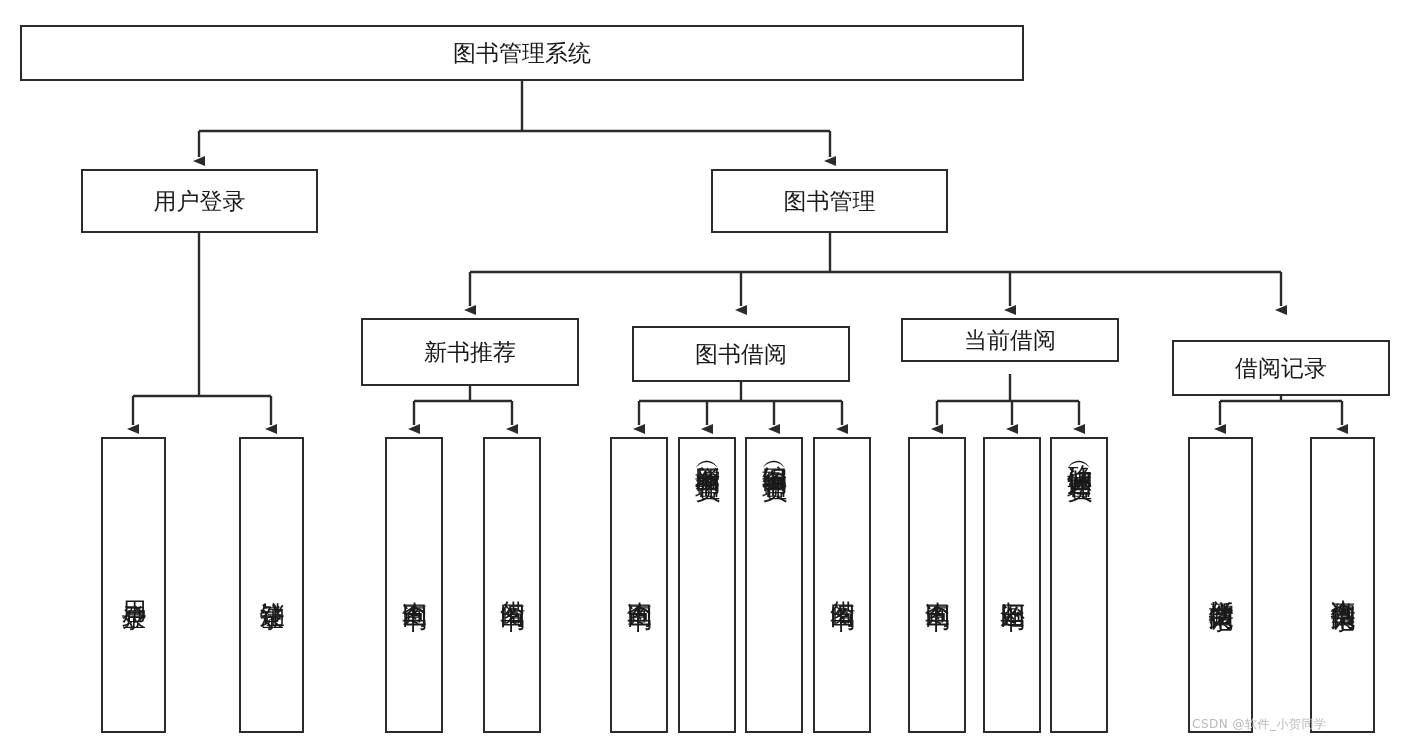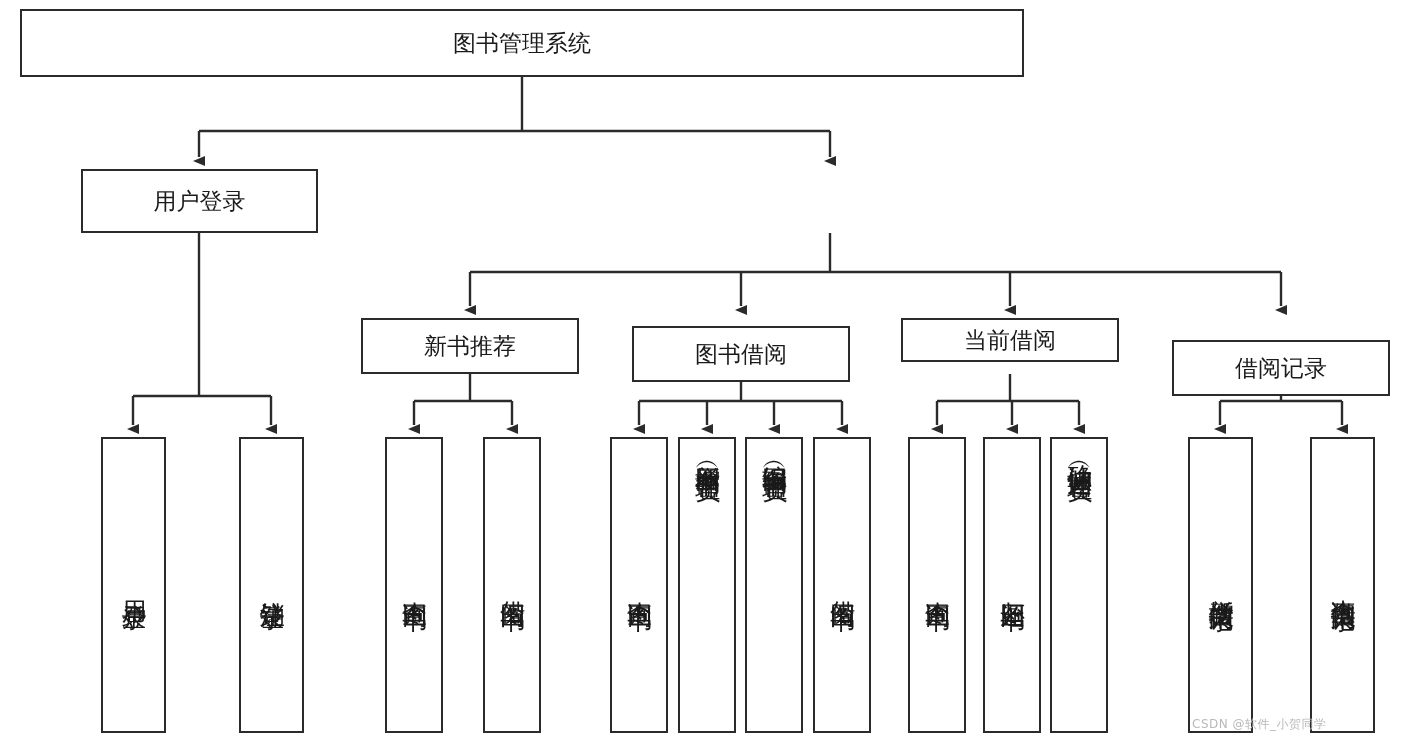--- a/index.html
+++ b/index.html
@@ -125,30 +125,33 @@
     </g>
 
     <g stroke="#2b2b2b" stroke-width="2.4" fill="none">
       <path d="M1281,374 L1281,401"></path>
       <path d="M1220,401 L1342,401"></path>
       <path d="M1220,401 L1220,425" marker-end="url(#arrow)"></path>
       <path d="M1342,401 L1342,425" marker-end="url(#arrow)"></path>
     </g>
   </svg>
 
-  <div class="node horiz" style="left:20px; top:9px; width:1004px; height:68px;">
+  <div class="node horiz" style="left:20px; top:25px; width:1004px; height:56px;">
     <span class="label">图书管理系统</span>
   </div>
 
   <div class="node horiz" style="left:81px; top:169px; width:237px; height:64px;">
     <span class="label">用户登录</span>
   </div>
 
-
-  <div class="node horiz" style="left:361px; top:318px; width:218px; height:56px;">
+  <div class="node horiz" style="left:711px; top:169px; width:237px; height:64px;">
+    <span class="label">图书管理</span>
+  </div>
+
+  <div class="node horiz" style="left:361px; top:318px; width:218px; height:68px;">
     <span class="label">新书推荐</span>
   </div>
 
   <div class="node horiz" style="left:632px; top:318px; width:218px; height:56px;margin-top:8px;">
     <span class="label">图书借阅</span>
   </div>
 
   <div class="node horiz" style="left:901px; top:318px; width:218px; height:44px;">
     <span class="label">当前借阅</span>
   </div>

